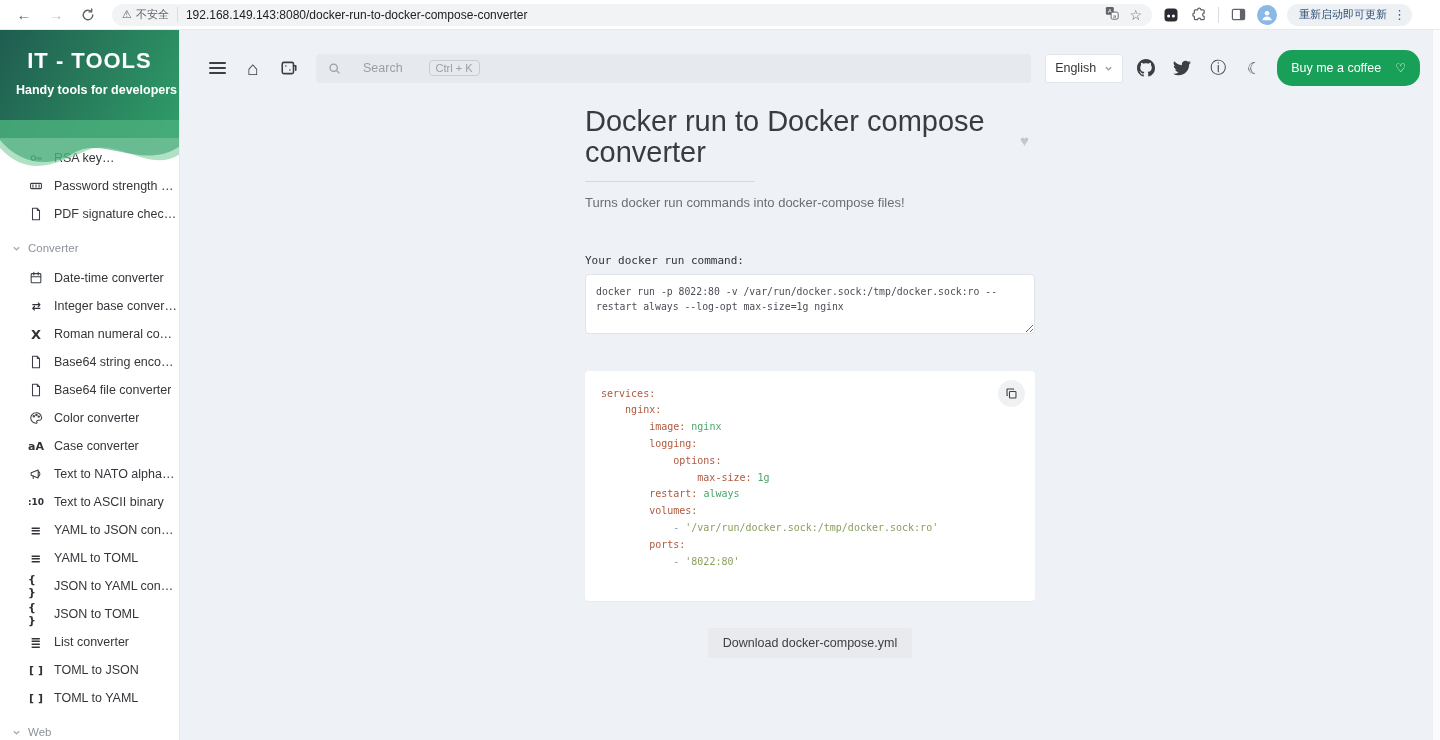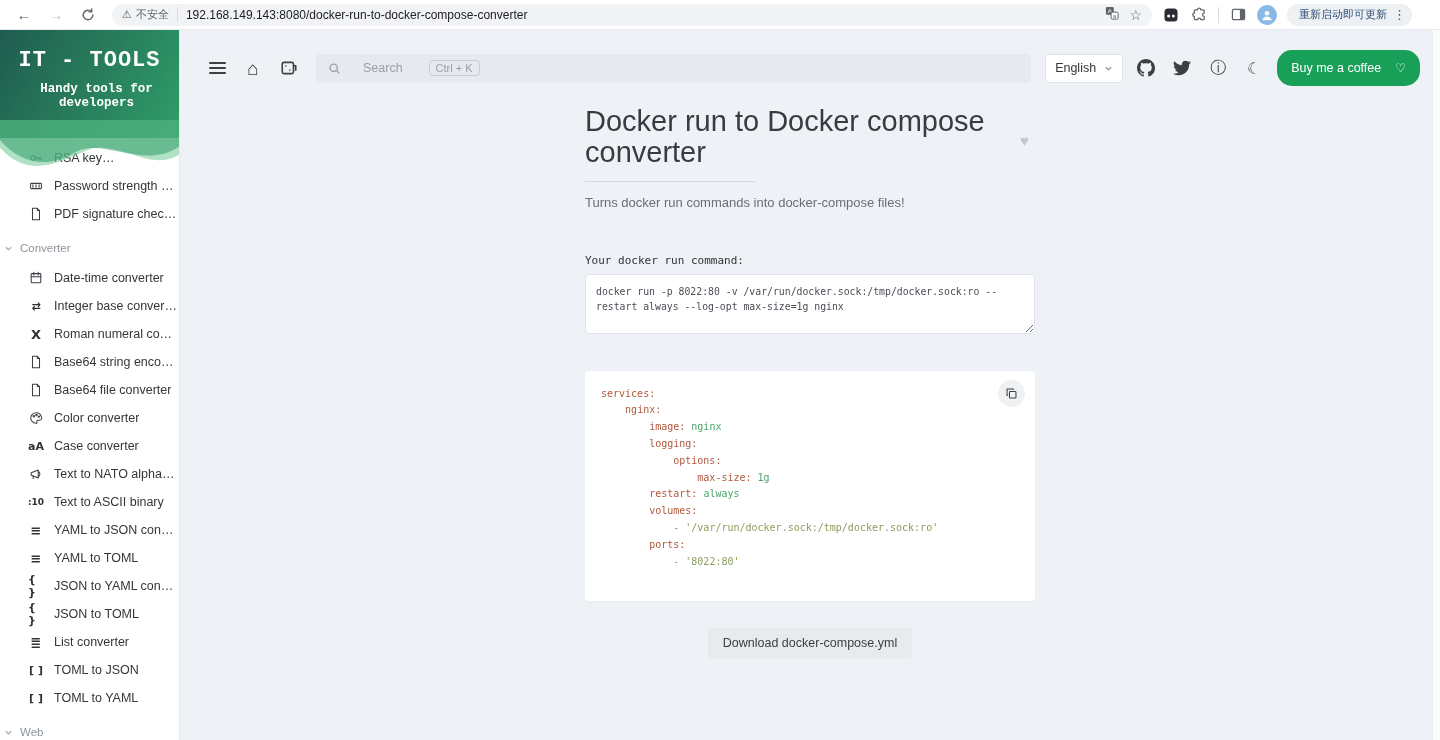--- a/index.html
+++ b/index.html
@@ -20,31 +20,31 @@
   .avatar { width:20px; height:20px; border-radius:50%; background:#8ab9e8; display:flex; align-items:center; justify-content:center; overflow:hidden; cursor:pointer; }
   .update-pill { height:22px; background:#eef1f4; border-radius:11px; display:flex; align-items:center; padding:0 6px 0 12px; font-size:11px; color:#2d4e77; white-space:nowrap; cursor:pointer; }
   .update-pill .kebab { font-size:13px; margin-left:6px; color:#2d5ea8; }
 
   
   .app { position:absolute; top:30px; left:0; right:0; bottom:0; }
   .scroll-track { position:absolute; top:30px; right:0; bottom:0; width:8px; background:#fbfbfc; border-left:1px solid #efefef; z-index:40; }
 
   
   .sidebar { position:absolute; top:0; left:0; bottom:0; width:180px; background:#ffffff; border-right:1px solid #e6e8eb; overflow:hidden; z-index:10; }
-  .side-header { position:relative; height:108px; background:linear-gradient(120deg,#1f5c50 0%,#27795a 45%,#2f9e69 100%); text-align:center; color:#fff;font-family:Liberation Mono, monospace; }
+  .side-header { position:relative; height:108px; background:linear-gradient(120deg,#1f5c50 0%,#27795a 45%,#2f9e69 100%); text-align:center; color:#fff; }
   .side-title { font-size:22px; font-weight:bold; letter-spacing:1px; padding-top:18px; }
   .side-tagline { font-size:12.5px; font-weight:bold; margin-top:9px;padding-left:14px; }
   .wave-wrap { position:absolute; top:90px; left:0; width:180px; height:62px; pointer-events:none; z-index:5; }
   .side-list { position:relative; padding-top:6px; }
   .side-item { display:flex; align-items:center; height:28px; padding-left:28px; cursor:pointer; }
   .side-item .sicon { width:16px; height:16px; display:flex; align-items:center; justify-content:center; color:#3b3f45; flex:0 0 16px; }
   .side-item .sicon svg { width:14px; height:14px; stroke:#3b3f45; stroke-width:1.2; fill:none; stroke-linecap:round; stroke-linejoin:round; }
   .side-item .ticon { font-size:11px; font-weight:bold; color:#2f3338; font-family:"DejaVu Sans",sans-serif; }
   .side-item .label { margin-left:10px; font-size:12.5px; color:#33363a; white-space:nowrap; overflow:hidden; text-overflow:ellipsis; max-width:128px; }
-  .side-section { margin-top:14px; margin-bottom:4px; display:flex; align-items:center; padding-left:4px; cursor:pointer; }
+  .side-section { margin-top:14px; margin-bottom:4px; display:flex; align-items:center; padding-left:12px; cursor:pointer; }
   .side-section svg { width:9px; height:9px; stroke:#aab0b8; stroke-width:1.5; fill:none; margin-right:7px; }
   .side-section .sec-label { font-size:11.5px; color:#8d939b; }
 
   
   .main { position:absolute; top:0; left:180px; right:0; bottom:0; overflow:hidden; }
   .app-header { display:flex; align-items:center; padding:20px 20px 0 24px; gap:10px; }
   .hbtn { width:26px; height:26px; display:flex; align-items:center; justify-content:center; color:#3c4043; cursor:pointer; flex:0 0 auto; }
   .hbtn svg { width:18px; height:18px; stroke:#3c4043; stroke-width:1.4; fill:none; stroke-linecap:round; stroke-linejoin:round; }
   .burger { display:flex; flex-direction:column; gap:3.5px; width:17px; }
   .burger div { height:1.8px; background:#3c4043; border-radius:1px; }

